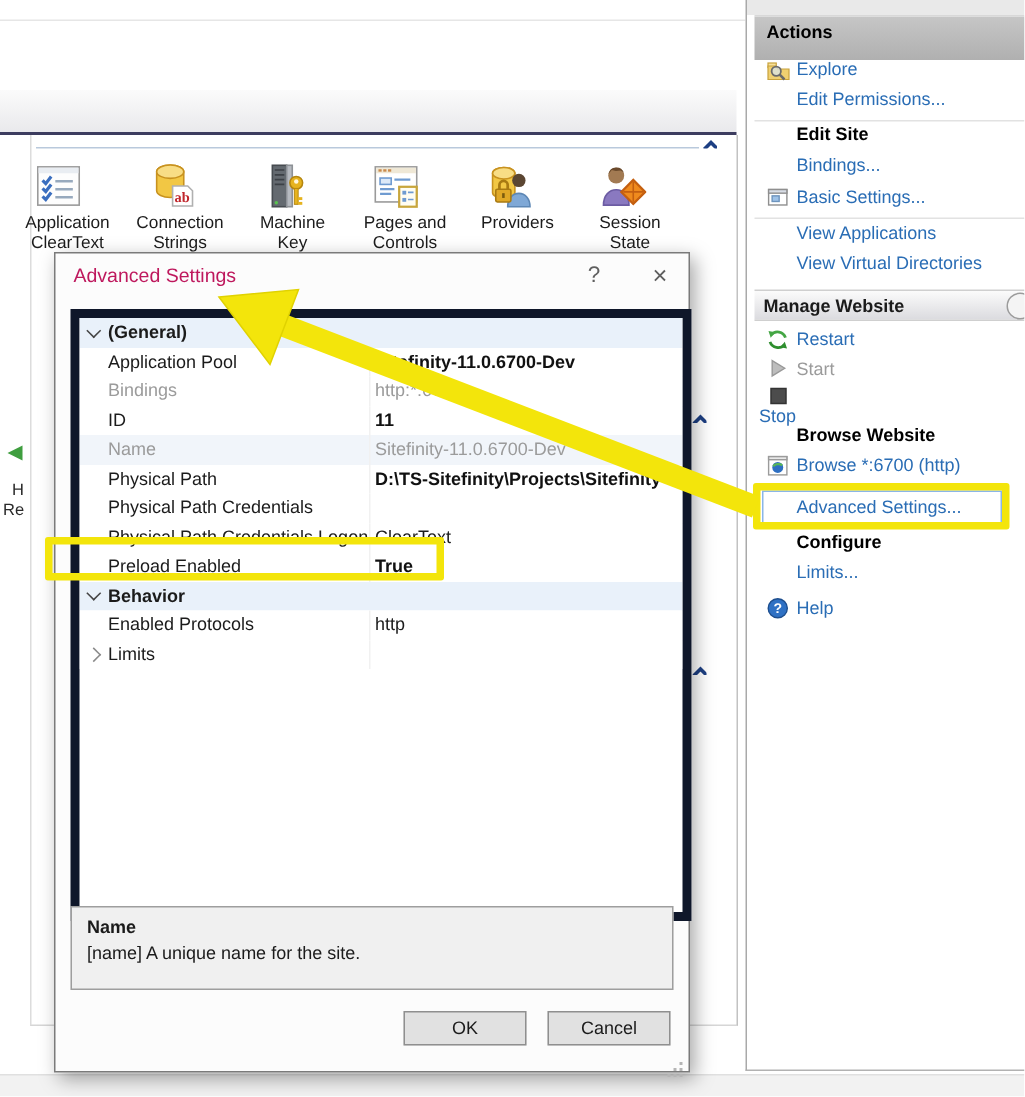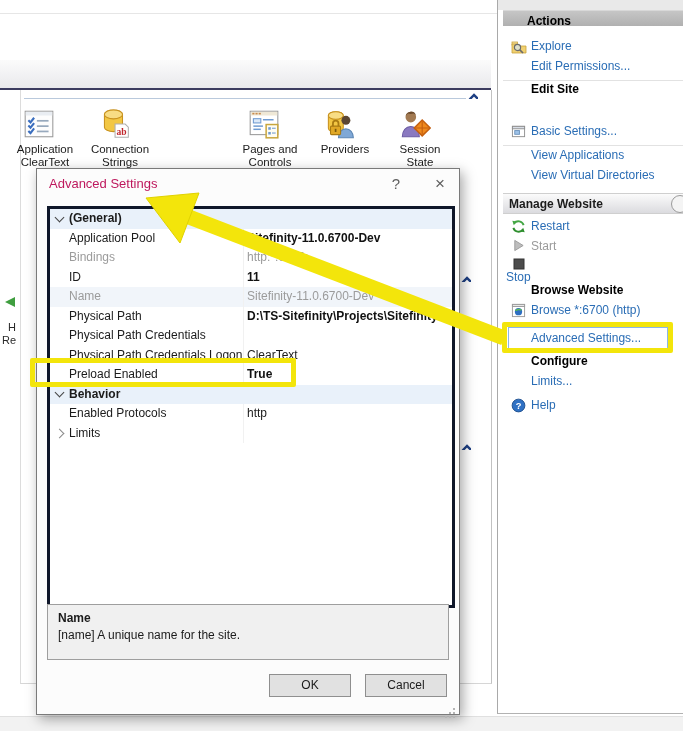--- a/index.html
+++ b/index.html
@@ -17,42 +17,42 @@
   .chev-up{width:10px;height:6px;}
   .feat{top:107px;width:76px;text-align:center;}
   .feat .fico{height:36px;}
   .feat .l1,.feat .l2{font-size:11.5px;line-height:13px;color:#1c1c1c;padding-left:12px;}
   .frag-l{font-size:11px;color:#2a2a2a;line-height:12px;}
 
   
   .panel{left:497px;top:0;width:186px;height:713px;background:#fff;
          border-left:1px solid #a9a9a9;border-bottom:1px solid #b2b2b2;}
   .ptop{position:absolute;left:0;top:0;width:186px;height:10px;background:#e9e9e9;}
-  .abar{position:absolute;left:5px;top:10px;width:181px;height:16px;
+  .abar{position:absolute;left:5px;top:10px;width:181px;height:30px;
         background:linear-gradient(#c6c6c6,#b0b0b0);border-top:1px solid #d8d8d8;
-        font-weight:bold;font-size:12px;color:#000;line-height:21px;padding-left:24px;box-sizing:border-box;}
+        font-weight:bold;font-size:12px;color:#000;line-height:21px;padding-left:8px;box-sizing:border-box;}
   .act-item{position:absolute;left:5px;width:181px;height:18px;display:flex;align-items:flex-start;padding-left:3px;box-sizing:border-box;}
   .slot{width:25px;display:flex;align-items:center;justify-content:center;flex:none;}
   .alink{color:#2a6db5;cursor:pointer;white-space:nowrap;}
   .alink.dis{color:#9b9b9b;}
   .ahdr{font-weight:bold;color:#000;white-space:nowrap;}
   .asep{position:absolute;left:5px;width:181px;height:1px;background:#e2e2e2;}
   .ghdr{position:absolute;left:5px;top:193px;width:181px;height:21px;
         background:linear-gradient(#fbfbfb,#dbdbdf);border-top:1px solid #cfcfcf;border-bottom:1px solid #cfcfcf;
         font-weight:bold;line-height:21px;padding-left:6px;box-sizing:border-box;}
   .gcirc{position:absolute;left:173px;top:195px;width:16px;height:16px;border:1px solid #9b9b9b;border-radius:50%;background:#f4f4f4;}
 
   .bstrip{left:0;top:716px;width:683px;height:15px;background:#f2f2f2;border-top:1px solid #e0e0e0;}
 
   
   .dialog{left:36px;top:168px;width:422px;height:545px;background:#fcfcfc;
           border:1px solid #7a7a7a;box-shadow:3px 4px 12px rgba(0,0,0,.35);z-index:10;}
   .dtitle{position:absolute;left:12px;top:0;height:30px;line-height:30px;color:#be185d;font-size:13px;}
   .dbtn{position:absolute;top:0;width:30px;height:30px;line-height:30px;text-align:center;color:#5f5f5f;font-size:15px;}
-  .grid{position:absolute;left:10px;top:37px;width:402px;height:396px;border:3px solid #0f172a;background:#fff;overflow:hidden;}
+  .grid{position:absolute;left:10px;top:37px;width:402px;height:396px;border:6px solid #0f172a;background:#fff;overflow:hidden;}
   .g-row{display:flex;height:19.5px;line-height:19.5px;font-size:12px;background:#fff;}
   .g-row.cat{background:#e9f1fa;font-weight:bold;}
   .g-row.sel{background:#f1f5fa;}
   .g-gut{width:19px;flex:none;display:flex;align-items:center;justify-content:center;}
   .g-label{width:174px;flex:none;overflow:hidden;white-space:nowrap;}
   .g-value{flex:1;overflow:hidden;white-space:nowrap;padding-left:3px;}
   .g-row:not(.cat) .g-value{border-left:1px solid #f1f1f1;}
   .b{font-weight:bold;color:#111;}
   .ro{color:#9b9b9b;}
   .chev{width:6px;height:6px;border-right:1.5px solid #444;border-bottom:1.5px solid #444;display:inline-block;}
@@ -113,20 +113,40 @@
       <svg width="34" height="34" viewBox="0 0 32 32">
           <path d="M7 7c0-2.3 3.8-4.2 8.5-4.2S24 4.7 24 7v12c0 2.3-3.8 4.2-8.5 4.2S7 21.3 7 19z" fill="#f2c744" stroke="#c8921f"></path>
           <ellipse cx="15.5" cy="7" rx="8.5" ry="4.2" fill="#f8dd85" stroke="#c8921f"></ellipse>
           <path d="M17 16h9.5l3 3v9.5H17z" fill="#fff" stroke="#b0b0b0"></path>
           <text x="23" y="26" font-size="9" font-weight="bold" text-anchor="middle" fill="#c0272d" font-family="'Liberation Serif',serif">ab</text>
         </svg>
     </div>
     <div class="l1">Connection</div>
     <div class="l2">Strings</div>
   </div>
+  <div class="abs feat" style="left:151px;">
+    <div class="fico">
+      <svg width="34" height="34" viewBox="0 0 32 32">
+          <rect x="9" y="3" width="9" height="26" fill="#646a70" stroke="#464b50"></rect>
+          <rect x="18" y="3" width="3.5" height="26" fill="#b6bac0" stroke="#8d9196"></rect>
+          <line x1="10.5" y1="6" x2="16.5" y2="6" stroke="#3c4146"></line>
+          <line x1="10.5" y1="9" x2="16.5" y2="9" stroke="#3c4146"></line>
+          <line x1="10.5" y1="12" x2="16.5" y2="12" stroke="#3c4146"></line>
+          <line x1="10.5" y1="15" x2="16.5" y2="15" stroke="#3c4146"></line>
+          <circle cx="11.5" cy="26.5" r="1.1" fill="#58c24e"></circle>
+          <circle cx="24" cy="14" r="4" fill="#e6b31e" stroke="#b5860f"></circle>
+          <circle cx="24" cy="13.2" r="1.4" fill="#fff7dd"></circle>
+          <rect x="22.8" y="17.5" width="2.4" height="10" fill="#e6b31e" stroke="#b5860f" stroke-width="0.6"></rect>
+          <rect x="25.2" y="23" width="2.6" height="1.8" fill="#e6b31e"></rect>
+          <rect x="25.2" y="26" width="2.6" height="1.8" fill="#e6b31e"></rect>
+        </svg>
+    </div>
+    <div class="l1">Machine Key</div>
+    <div class="l2"></div>
+  </div>
   <div class="abs feat" style="left:226px;">
     <div class="fico">
       <svg width="34" height="34" viewBox="0 0 32 32">
           <rect x="3" y="4" width="26" height="22" fill="#fff" stroke="#9a9a9a"></rect>
           <rect x="3.5" y="4.5" width="25" height="3.5" fill="#efe8d6"></rect>
           <rect x="5" y="5.5" width="2" height="1.5" fill="#c98a4b"></rect>
           <rect x="8" y="5.5" width="2" height="1.5" fill="#c98a4b"></rect>
           <rect x="11" y="5.5" width="2" height="1.5" fill="#c98a4b"></rect>
           <rect x="6" y="11" width="7" height="4" fill="#dce9f8" stroke="#6f9bd1"></rect>
           <line x1="6" y1="18" x2="15" y2="18" stroke="#6f9bd1" stroke-width="1.4"></line>
@@ -194,20 +214,24 @@
     </div>
     <div class="act-item" style="top:59px;">
       <span class="slot"></span>
         <span class="alink">Edit Permissions...</span>
     </div>
     <div class="asep" style="top:80px;"></div>
     <div class="act-item" style="top:82px;">
       <span class="slot"></span>
         <span class="ahdr">Edit Site</span>
     </div>
+    <div class="act-item" style="top:103px;">
+      <span class="slot"></span>
+        <span class="alink">Bindings...</span>
+    </div>
     <div class="act-item" style="top:124px;">
       <span class="slot">
           <svg width="15" height="15" viewBox="0 0 16 16">
             <rect x="1.5" y="2.5" width="13" height="11" fill="#fff" stroke="#8f8f8f"></rect>
             <rect x="1.5" y="2.5" width="13" height="2.6" fill="#d8dde6" stroke="#8f8f8f"></rect>
             <rect x="4" y="7" width="5" height="4" fill="#9ec2e8" stroke="#6d94bd"></rect>
           </svg>
         </span>
       <span class="alink">Basic Settings...</span>
     </div>

